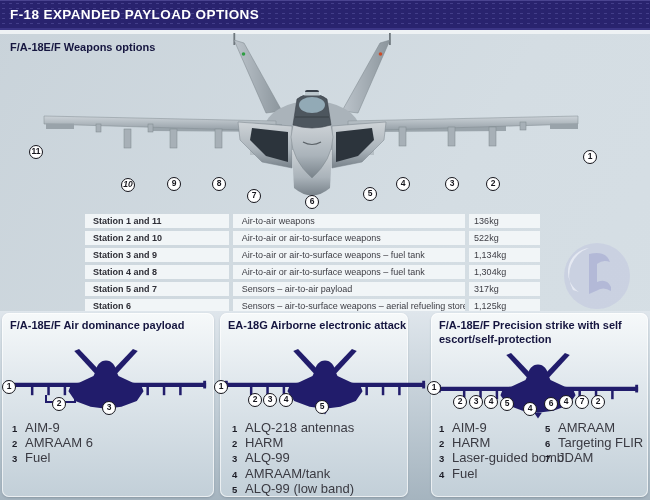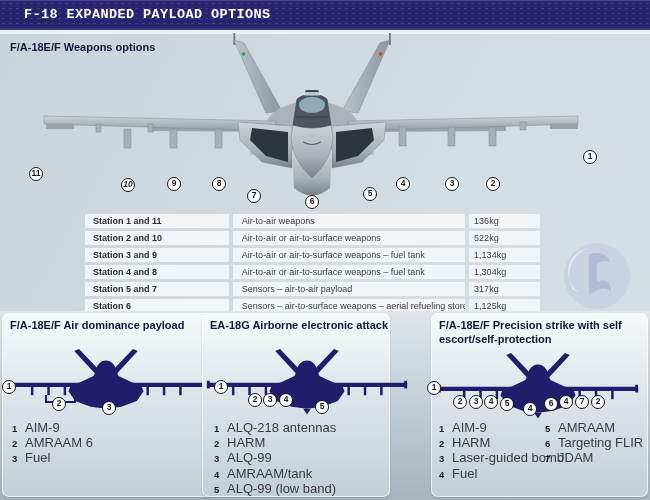--- a/index.html
+++ b/index.html
@@ -12,21 +12,21 @@
   
   .titlebar {
     position:absolute; left:0; top:0; width:650px; height:30px;
     background-color:#29236e;
     background-image:radial-gradient(rgba(90,84,160,.55) 1px, transparent 1.2px);
     background-size:7px 5px;
     border-top:1px solid #4a4490; border-bottom:2px solid #3b3585;
   }
   .titlebar .title {
     color:#ffffff; font-size:13.5px; font-weight:bold; letter-spacing:.4px;
-    line-height:28px; padding-left:24px; display:block;font-family:Liberation Mono, monospace;
+    line-height:28px; padding-left:10px; display:block;
   }
   .strip { position:absolute; left:0; top:30px; width:650px; height:4px; background:#eef2f4; }
 
   
   .caption {
     position:absolute; left:10px; top:41px; font-size:11px; font-weight:bold;
     color:#15153f;
   }
   .mainjet { position:absolute; left:0; top:30px; width:650px; height:185px; }
 
@@ -54,21 +54,21 @@
   .bottom {
     position:absolute; left:0; top:311px; width:650px; height:189px;
     background:linear-gradient(180deg,#dfe6ec 0%, #bfcbd4 55%, #a5b4bf 100%);
   }
   .panel {
     position:absolute; top:2px; height:184px; border-radius:7px;
     background:linear-gradient(180deg,#f6f9fa 0%, #e2e9ee 35%, #c2cfd8 100%);
     box-shadow:inset 0 0 0 1px rgba(255,255,255,.65), 0 1px 2px rgba(60,75,90,.25);
   }
   .panel1 { left:2px;   width:212px; }
-  .panel2 { left:202px; width:188px; }
+  .panel2 { left:220px; width:188px; }
   .panel3 { left:431px; width:217px; }
   .panel-title {
     position:absolute; left:8px; top:5px; font-size:11px; font-weight:bold;
     color:#15153f; line-height:14px; width:205px;
   }
   .pjet { position:absolute; }
   .legend { position:absolute; }
   .leg-row { height:15.2px; display:flex; align-items:baseline; }
   .leg-n { font-size:9.5px; font-weight:bold; color:#1c1c26; width:13px; flex:none; }
   .leg-t { font-size:13px; color:#3a3a42; white-space:nowrap; }
@@ -158,21 +158,21 @@
     <g>
       <rect x="305" y="60" width="14" height="6" rx="2" fill="#39414a"></rect>
       <path d="M297,69 Q312,58 327,69 L331,95 Q312,101 293,95 Z" fill="#4d565e" stroke="#3a424a" stroke-width="0.6"></path>
       <ellipse cx="312" cy="75" rx="13" ry="8" fill="#9fb9c6" opacity="0.85"></ellipse>
       <rect x="303" y="62" width="18" height="3.5" rx="1.7" fill="#dce8ee" opacity="0.8"></rect>
       <path d="M295,87 L329,87" stroke="#333a40" stroke-width="0.8"></path>
     </g>
   </svg>
 
   <div class="overlay">
-      <span class="callout" style="left: 36px; top: 174px;">11</span>
+      <span class="callout" style="left: 36px; top: 152px;">11</span>
       <span class="callout" style="left: 128px; top: 185px; font-style: italic;">10</span>
       <span class="callout" style="left: 174px; top: 184px;">9</span>
       <span class="callout" style="left: 219px; top: 184px;">8</span>
       <span class="callout" style="left: 254px; top: 196px;">7</span>
       <span class="callout" style="left: 312px; top: 202px;">6</span>
       <span class="callout" style="left: 370px; top: 194px;">5</span>
       <span class="callout" style="left: 403px; top: 184px;">4</span>
       <span class="callout" style="left: 452px; top: 184px;">3</span>
       <span class="callout" style="left: 493px; top: 184px;">2</span>
       <span class="callout" style="left: 590px; top: 157px;">1</span>

